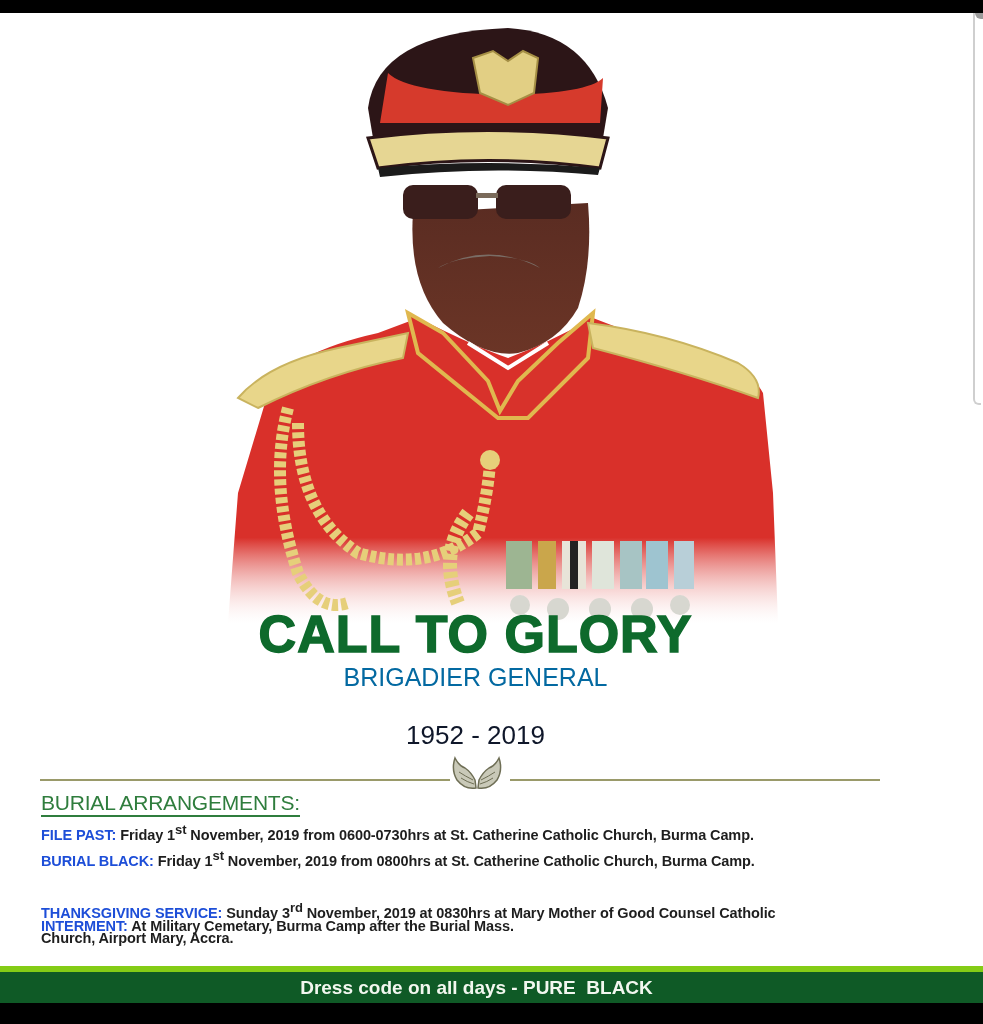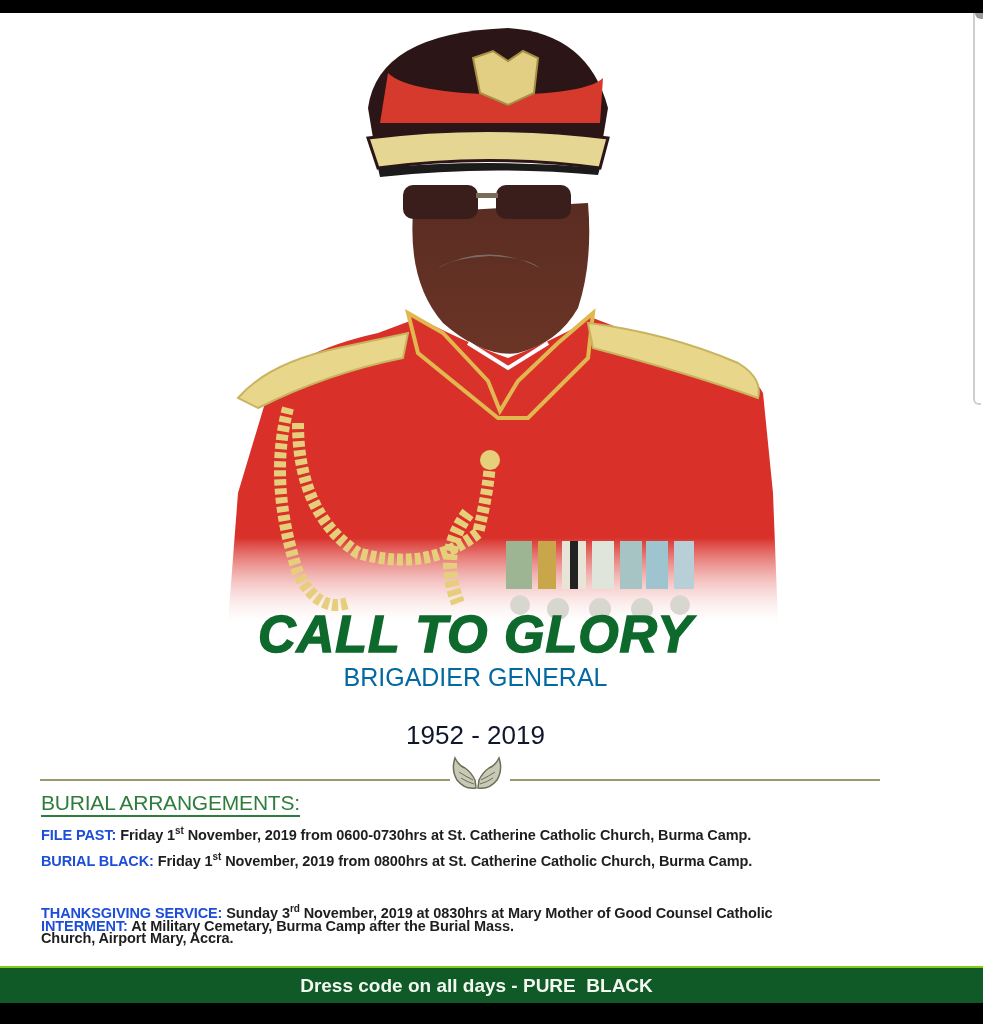--- a/index.html
+++ b/index.html
@@ -7,41 +7,41 @@
     body { position: relative; font-family: "Liberation Sans", sans-serif; }
     .top-bar { position: absolute; left: 0; top: 0; width: 983px; height: 13px; background: #000; }
     .poster { position: absolute; left: 0; top: 13px; width: 983px; height: 953px; background: #fff; overflow: hidden; }
     .scroll-indicator { position: absolute; right: 2px; top: 0; width: 8px; height: 392px; border: 2px solid #cfcfcf; border-top: none; border-right: none; border-radius: 0 0 0 6px; background: #fff; }
     .scroll-indicator::after { content: ""; position: absolute; right: -2px; top: -2px; width: 8px; height: 8px; background: #9a9a9a; border-radius: 0 0 0 6px; }
 
     
     .portrait { position: absolute; left: 228px; top: 0; width: 560px; height: 610px; }
     .portrait svg { width: 100%; height: 100%; display: block; }
 
-    .headline { position: absolute; left: 0; top: 592px; width: 951px; text-align: center; font-family: "Liberation Sans", sans-serif; font-weight: 900; font-size: 52px; letter-spacing: 1px; color: #0e6a2c; -webkit-text-stroke: 1.5px #0e6a2c; line-height: 58px; font-style: italic; }
+    .headline { position: absolute; left: 0; top: 592px; width: 951px; text-align: center; font-family: "Liberation Sans", sans-serif; font-weight: 900; font-size: 52px; letter-spacing: 1px; color: #0e6a2c; -webkit-text-stroke: 1.5px #0e6a2c; line-height: 58px; }
     .rank { position: absolute; left: 0; top: 650px; width: 951px; text-align: center; font-size: 25px; color: #0369a1; line-height: 28px; }
     .name { position: absolute; left: 0; top: 679px; width: 951px; text-align: center; font-size: 25px; font-weight: bold; color: #1b1b1b; line-height: 28px; }
     .years { position: absolute; left: 0; top: 707px; width: 951px; text-align: center; font-size: 26px; color: #0f172a; line-height: 30px; }
 
     .divider { position: absolute; top: 766px; height: 2px; background: #9a9a6a; }
     .divider.left { left: 40px; width: 410px; }
     .divider.right { left: 510px; width: 370px; }
     .wings { position: absolute; left: 445px; top: 741px; width: 64px; height: 40px; }
 
     .section-title { position: absolute; left: 41px; top: 778px; font-size: 21px; color: #2f7d3d; border-bottom: 2px solid #2f7d3d; line-height: 24px; letter-spacing: -0.2px; }
     .arr { position: absolute; left: 41px; font-size: 14.5px; color: #1e1e1e; line-height: 20px; font-weight: bold; letter-spacing: -0.1px; white-space: nowrap; }
     .arr .lbl { color: #1d4ed8; }
-    .arr sup { font-size: 10px; vertical-align: 6px; line-height: 0; }
+    .arr sup { font-size: 13px; vertical-align: 6px; line-height: 0; }
     .arr.r1 { top: 812px; }
     .arr.r2 { top: 838px; }
     .arr.r3 { top: 864px; margin-top: 39px; }
     .arr.r4 { top: 890px; }
     .arr.r5 { top: 915px; }
 
-    .dress-banner { position: absolute; left: 0; top: 966px; width: 983px; height: 37px; background: #0f5a26; border-top: 2px solid #84cc16; display: flex; align-items: center; justify-content: center; }
+    .dress-banner { position: absolute; left: 0; top: 966px; width: 983px; height: 37px; background: #0f5a26; border-top: 6px solid #84cc16; display: flex; align-items: center; justify-content: center; }
     .dress-banner span { color: #f2f7ef; font-size: 19px; font-weight: bold; letter-spacing: 0px; padding-right: 30px; white-space: pre; }
     .bottom-bar { position: absolute; left: 0; top: 1003px; width: 983px; height: 21px; background: #000; }
   </style>
 </head>
 <body>
 
 <div class="top-bar"></div>
 
 <div class="poster">
   <div class="scroll-indicator"></div>

